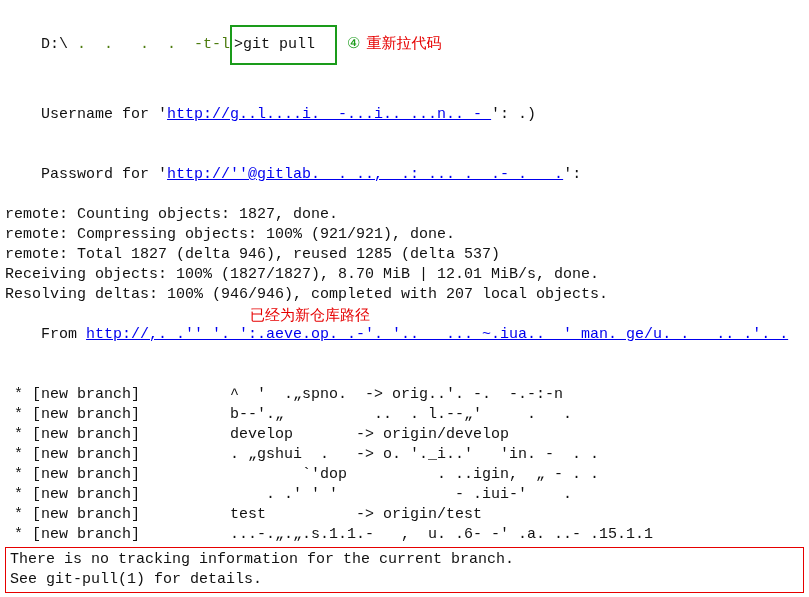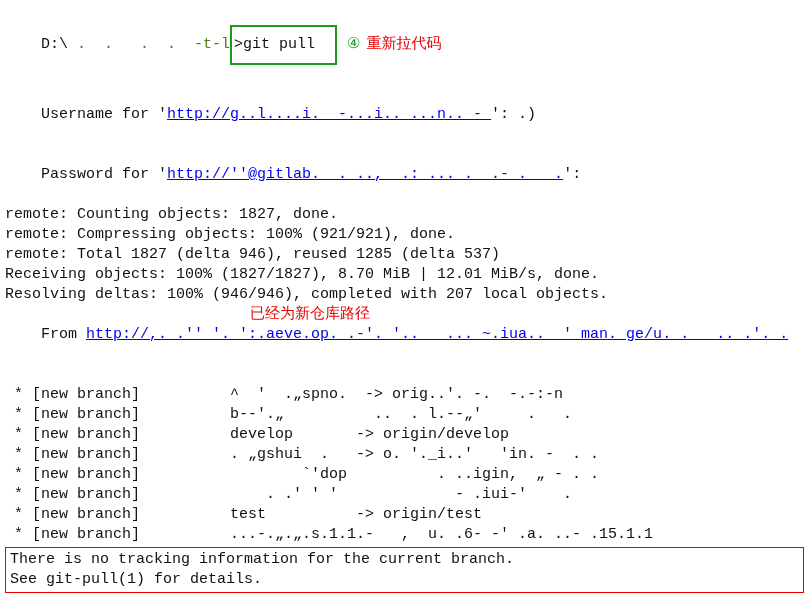--- a/index.html
+++ b/index.html
@@ -29,21 +29,21 @@
     font-family: Arial, sans-serif;
     margin: 0 6px 0 10px;
   }
   .red-annot {
     font-family: "SimSun", "宋体", serif;
     color: #e60000;
     font-size: 15px;
   }
   .red-overlay {
     position: absolute;
-    font-family: Liberation Mono, monospace;
+    font-family: Liberation Serif, serif;
     color: #e60000;
     background: transparent;
   }
   .red-box {
     border: 1px solid #e60000;
     padding: 2px 4px;
     margin-top: 2px;
     box-sizing: border-box;
   }
   .rel { position: relative; }

